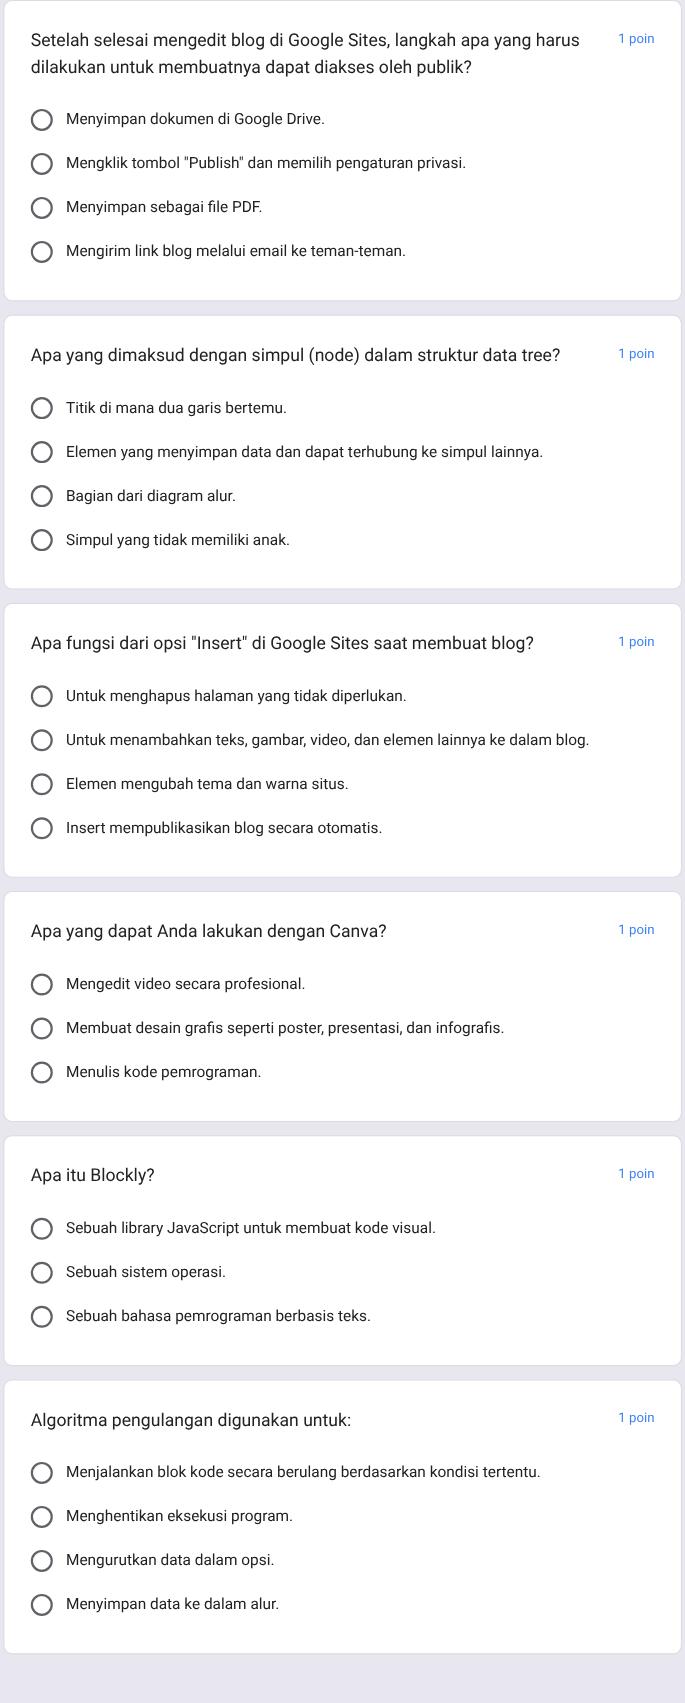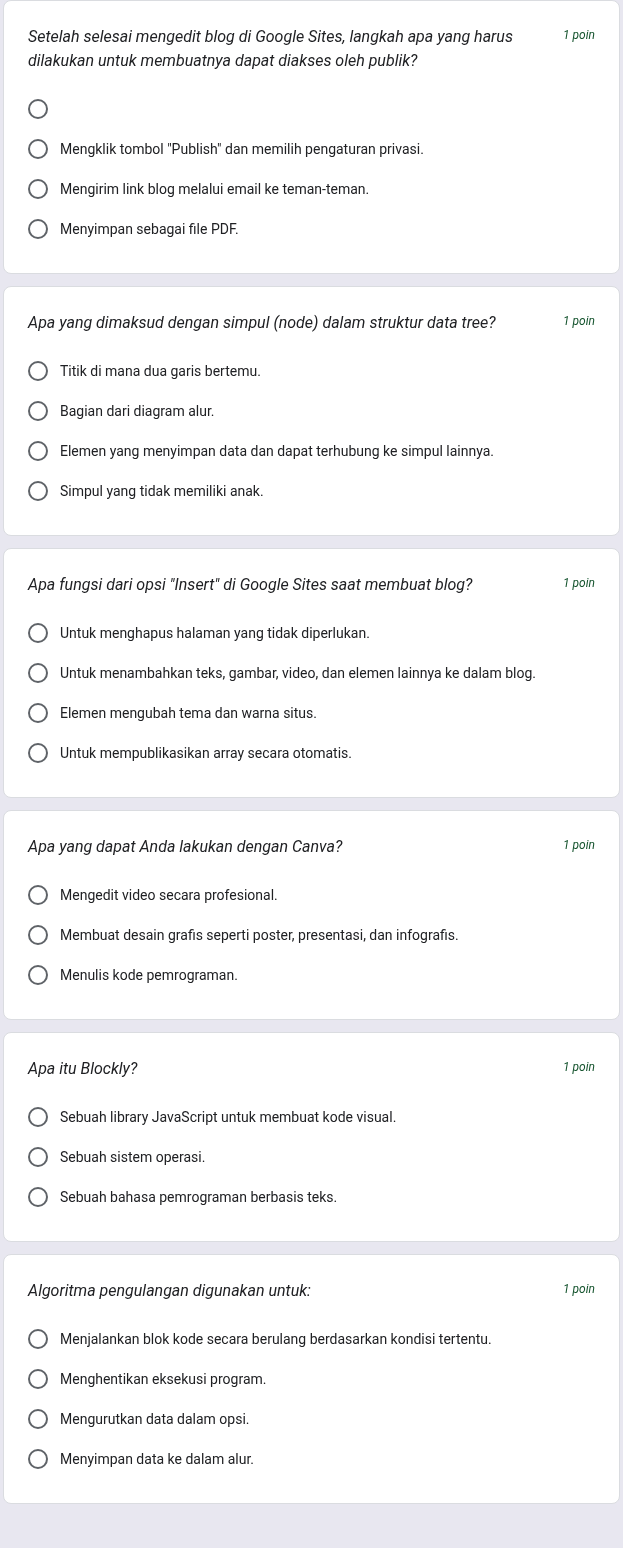--- a/index.html
+++ b/index.html
@@ -16,31 +16,30 @@
     padding: 24px 24px 24px 24px;
     border: 1px solid #dadce0;
   }
   .card:first-child { margin-top: 0; }
   .q-header {
     display: flex;
     justify-content: space-between;
     align-items: flex-start;
     gap: 16px;
     margin-bottom: 16px;
-    font-style: italic;
   }
   .q-text {
     font-size: 16px;
     line-height: 24px;
     color: #202124;
     flex: 1;
   }
   .q-points {
     font-size: 12px;
-    color: #14532d;
+    color: #3b82f6;
     white-space: nowrap;
     padding-top: 3px;
   }
   .option {
     display: flex;
     align-items: center;
     gap: 12px;
     padding: 8px 0;
     cursor: pointer;
     min-height: 40px;
@@ -62,50 +61,51 @@
 <body>
 
 <div id="form-container">
     <div class="card">
       <div class="q-header">
         <div class="q-text">Setelah selesai mengedit blog di Google Sites, langkah apa yang harus dilakukan untuk membuatnya dapat diakses oleh publik?</div>
         <div class="q-points">1 poin</div>
       </div>
       <div class="option">
         <span class="radio"></span>
+        <span class="opt-label">Menyimpan dokumen di Google Drive.</span>
       </div>
       <div class="option">
         <span class="radio"></span>
         <span class="opt-label">Mengklik tombol "Publish" dan memilih pengaturan privasi.</span>
       </div>
       <div class="option">
         <span class="radio"></span>
-        <span class="opt-label">Mengirim link blog melalui email ke teman-teman.</span>
+        <span class="opt-label">Menyimpan sebagai file PDF.</span>
       </div>
       <div class="option">
         <span class="radio"></span>
-        <span class="opt-label">Menyimpan sebagai file PDF.</span>
+        <span class="opt-label">Mengirim link blog melalui email ke teman-teman.</span>
       </div>
     </div>
     <div class="card">
       <div class="q-header">
         <div class="q-text">Apa yang dimaksud dengan simpul (node) dalam struktur data tree?</div>
         <div class="q-points">1 poin</div>
       </div>
       <div class="option">
         <span class="radio"></span>
         <span class="opt-label">Titik di mana dua garis bertemu.</span>
       </div>
       <div class="option">
         <span class="radio"></span>
-        <span class="opt-label">Bagian dari diagram alur.</span>
+        <span class="opt-label">Elemen yang menyimpan data dan dapat terhubung ke simpul lainnya.</span>
       </div>
       <div class="option">
         <span class="radio"></span>
-        <span class="opt-label">Elemen yang menyimpan data dan dapat terhubung ke simpul lainnya.</span>
+        <span class="opt-label">Bagian dari diagram alur.</span>
       </div>
       <div class="option">
         <span class="radio"></span>
         <span class="opt-label">Simpul yang tidak memiliki anak.</span>
       </div>
     </div>
     <div class="card">
       <div class="q-header">
         <div class="q-text">Apa fungsi dari opsi "Insert" di Google Sites saat membuat blog?</div>
         <div class="q-points">1 poin</div>
@@ -117,21 +117,21 @@
       <div class="option">
         <span class="radio"></span>
         <span class="opt-label">Untuk menambahkan teks, gambar, video, dan elemen lainnya ke dalam blog.</span>
       </div>
       <div class="option">
         <span class="radio"></span>
         <span class="opt-label">Elemen mengubah tema dan warna situs.</span>
       </div>
       <div class="option">
         <span class="radio"></span>
-        <span class="opt-label">Untuk mempublikasikan array secara otomatis.</span>
+        <span class="opt-label">Insert mempublikasikan blog secara otomatis.</span>
       </div>
     </div>
     <div class="card">
       <div class="q-header">
         <div class="q-text">Apa yang dapat Anda lakukan dengan Canva?</div>
         <div class="q-points">1 poin</div>
       </div>
       <div class="option">
         <span class="radio"></span>
         <span class="opt-label">Mengedit video secara profesional.</span>

